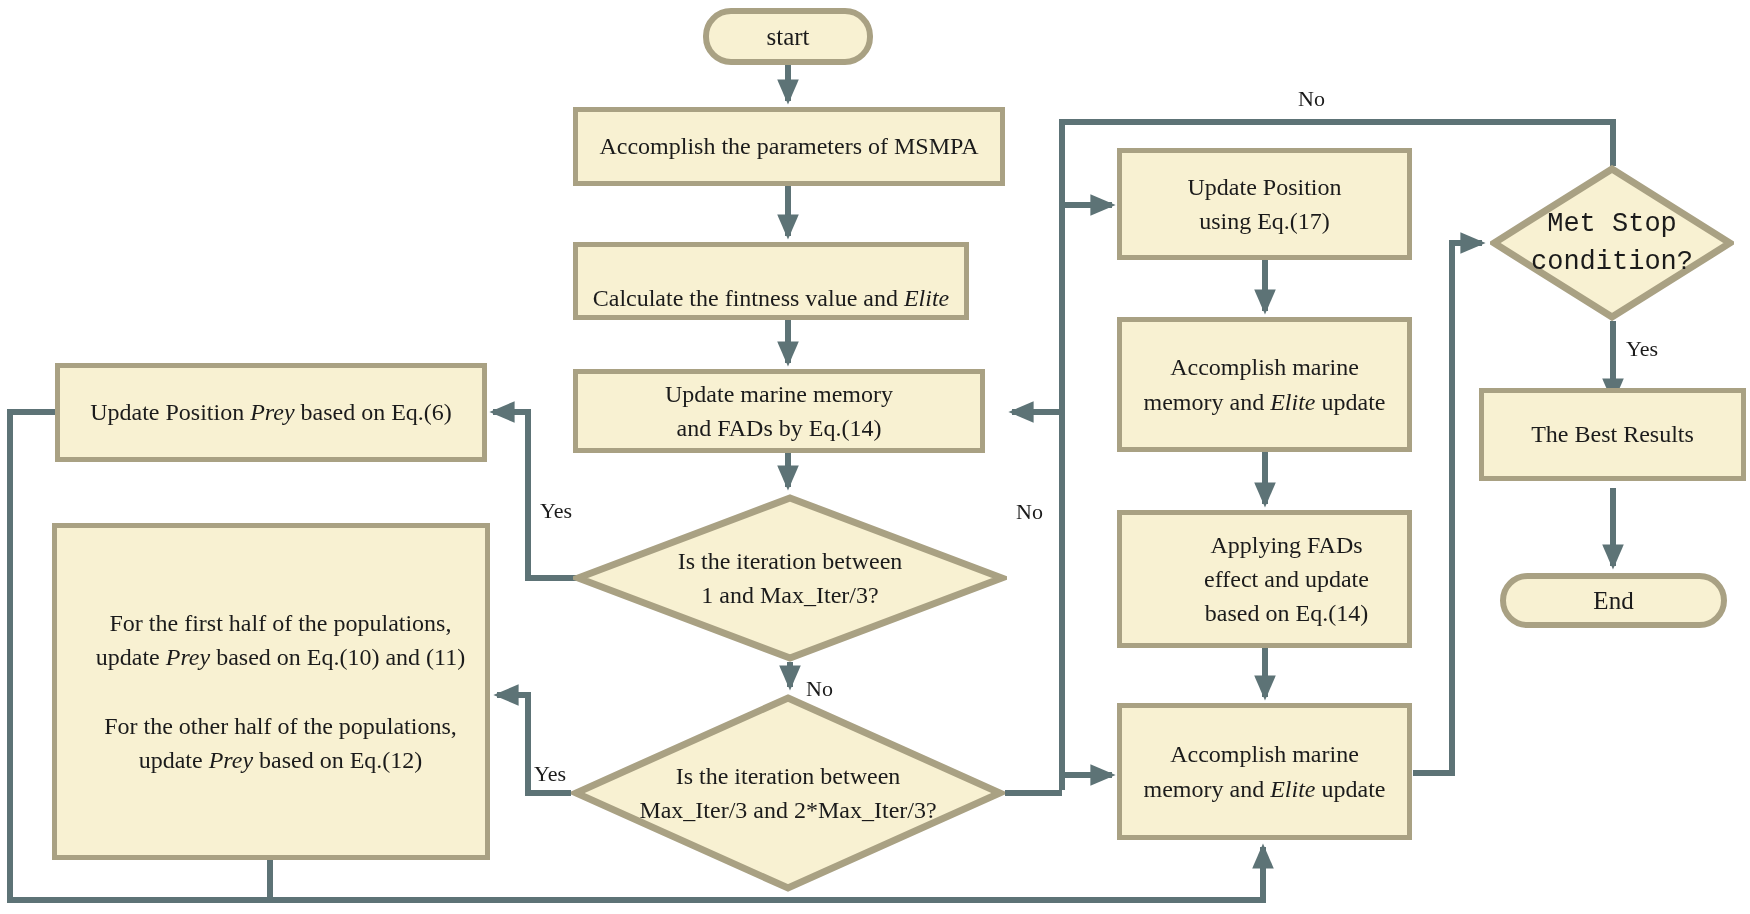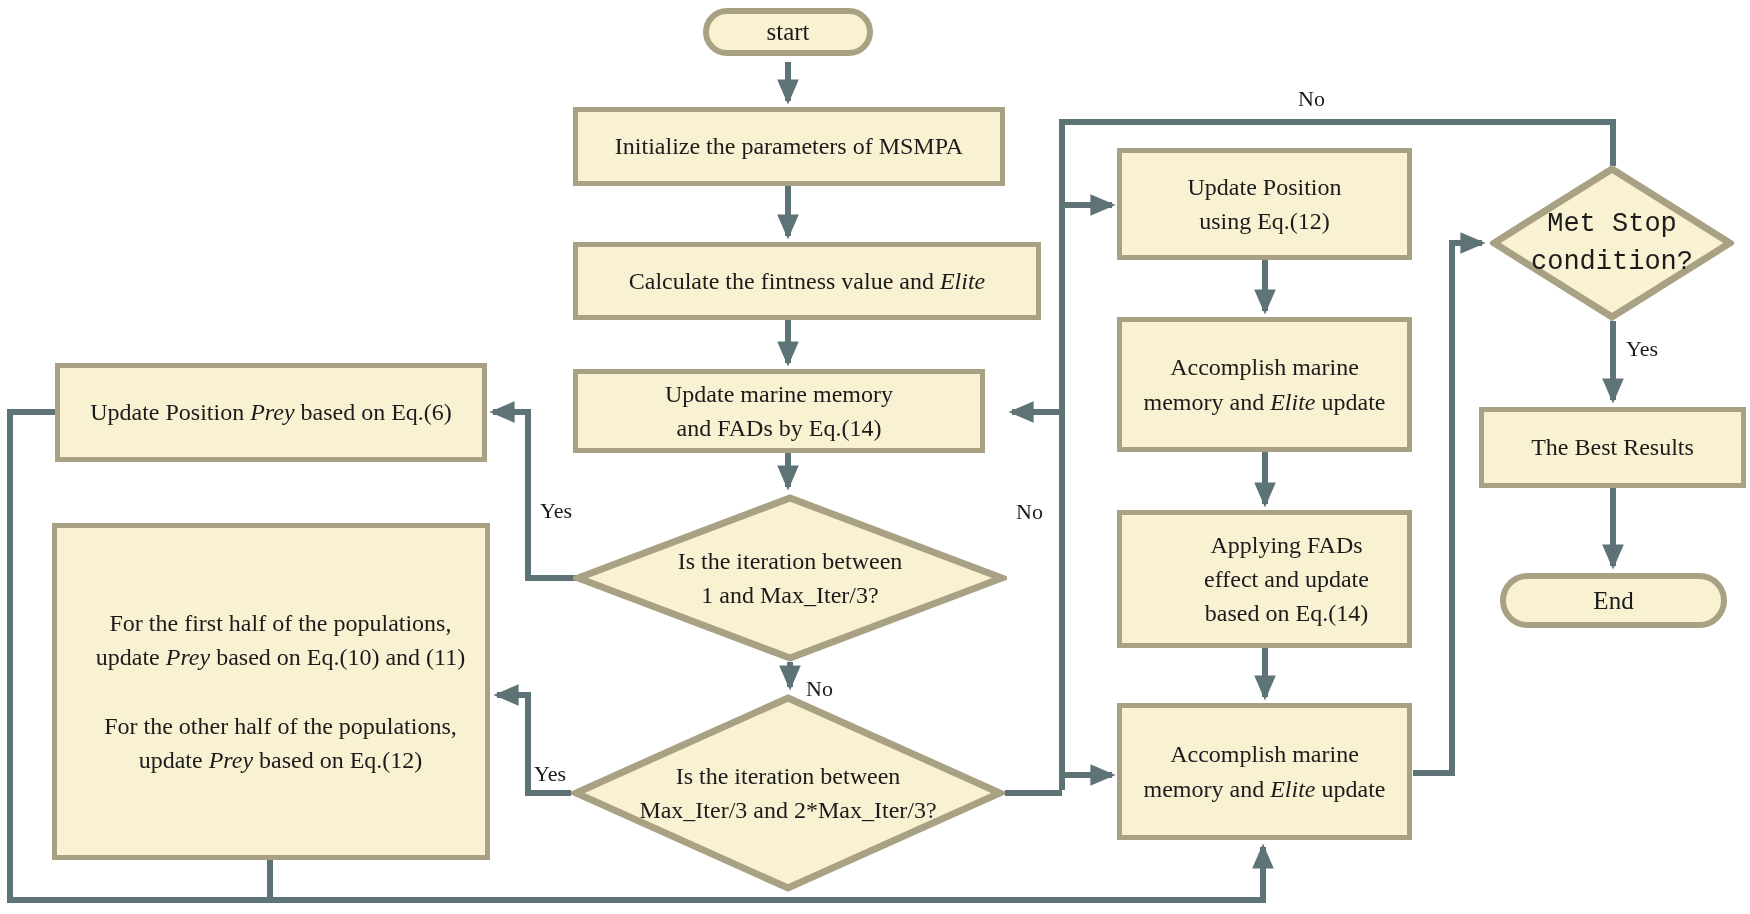--- a/index.html
+++ b/index.html
@@ -82,33 +82,33 @@
 
     <path class="wire" d="M1265 260 V311" marker-end="url(#ah)"></path>
     <path class="wire" d="M1265 452 V504" marker-end="url(#ah)"></path>
     <path class="wire" d="M1265 648 V697" marker-end="url(#ah)"></path>
 
     <path class="wire" d="M1413 773 H1452 V243 H1482" marker-end="url(#ah)"></path>
     <path class="wire" d="M1613 321 V400" marker-end="url(#ah)"></path>
     <path class="wire" d="M1613 488 V566" marker-end="url(#ah)"></path>
   </svg>
 
-  <div class="node node-rounded start-end" style="left:703px;top:8px;width:170px;height:48px;">
+  <div class="node node-rounded start-end" style="left:703px;top:8px;width:170px;height:57px;">
     <div class="node-text">
         <div><span>start</span></div>
       </div>
   </div>
 
   <div class="node" style="left:573px;top:107px;width:432px;height:79px;">
     <div class="node-text">
-        <div><span>Initialize the parameters of MSMPA</span></div>
-      </div>
-  </div>
-
-  <div class="node" style="left:573px;top:242px;width:468px;height:78px;">
+        <div><span>Accomplish the parameters of MSMPA</span></div>
+      </div>
+  </div>
+
+  <div class="node" style="left:573px;top:242px;width:396px;height:78px;align-items:flex-end;">
     <div class="node-text">
         <div><span>Calculate the fintness value and </span><i>Elite</i></div>
       </div>
   </div>
 
   <div class="node" style="left:573px;top:369px;width:412px;height:84px;">
     <div class="node-text">
         <div><span>Update marine memory</span></div>
         <div><span>and FADs by Eq.(14)</span></div>
       </div>
@@ -146,21 +146,21 @@
         <div><span>update </span><i>Prey</i><span> based on Eq.(10) and (11)</span></div>
         <div>&nbsp;</div>
         <div><span>For the other half of the populations,</span></div>
         <div><span>update </span><i>Prey</i><span> based on Eq.(12)</span></div>
       </div>
   </div>
 
   <div class="node" style="left:1117px;top:148px;width:295px;height:112px;">
     <div class="node-text">
         <div><span>Update Position</span></div>
-        <div><span>using Eq.(12)</span></div>
+        <div><span>using Eq.(17)</span></div>
       </div>
   </div>
 
   <div class="node" style="left:1117px;top:317px;width:295px;height:135px;">
     <div class="node-text">
         <div><span>Accomplish marine</span></div>
         <div><span>memory and </span><i>Elite</i><span> update</span></div>
       </div>
   </div>
 
@@ -181,21 +181,21 @@
 
   <div class="diamond" style="left:1490px;top:165px;width:244px;height:156px;">
     <svg width="244" height="156" viewBox="0 0 244 156">
       <polygon points="122,4 240,78 122,152 4,78" fill="#f8f1d2" stroke="#a9a183" stroke-width="7"></polygon>
     </svg>
     <div class="node-text" style="font-size:27px;font-family:Liberation Mono, monospace;">
         <div><span>Met Stop condition?</span></div>
       </div>
   </div>
 
-  <div class="node" style="left:1479px;top:407px;width:267px;height:81px;">
+  <div class="node" style="left:1479px;top:388px;width:267px;height:93px;">
     <div class="node-text">
         <div><span>The Best Results</span></div>
       </div>
   </div>
 
   <div class="node node-rounded start-end" style="left:1500px;top:573px;width:227px;height:55px;">
     <div class="node-text">
         <div><span>End</span></div>
       </div>
   </div>

